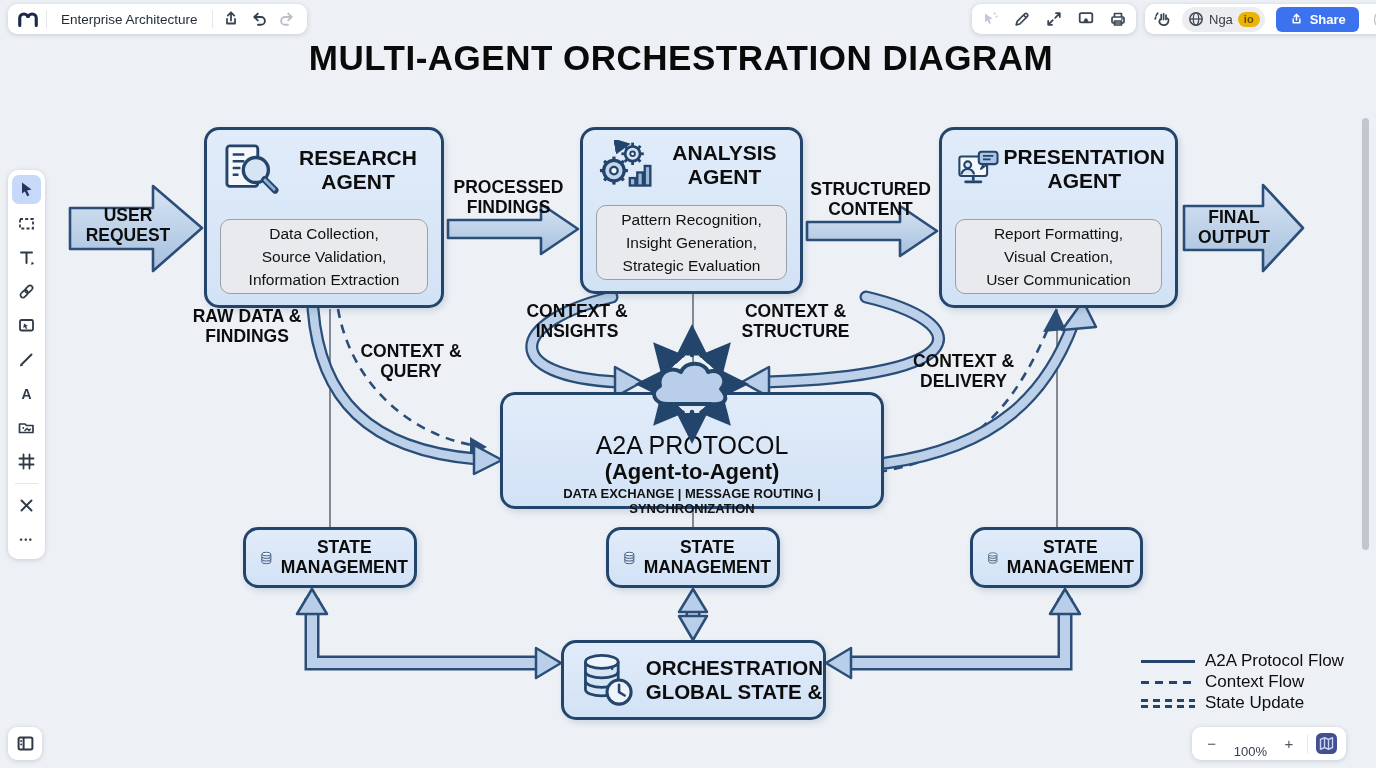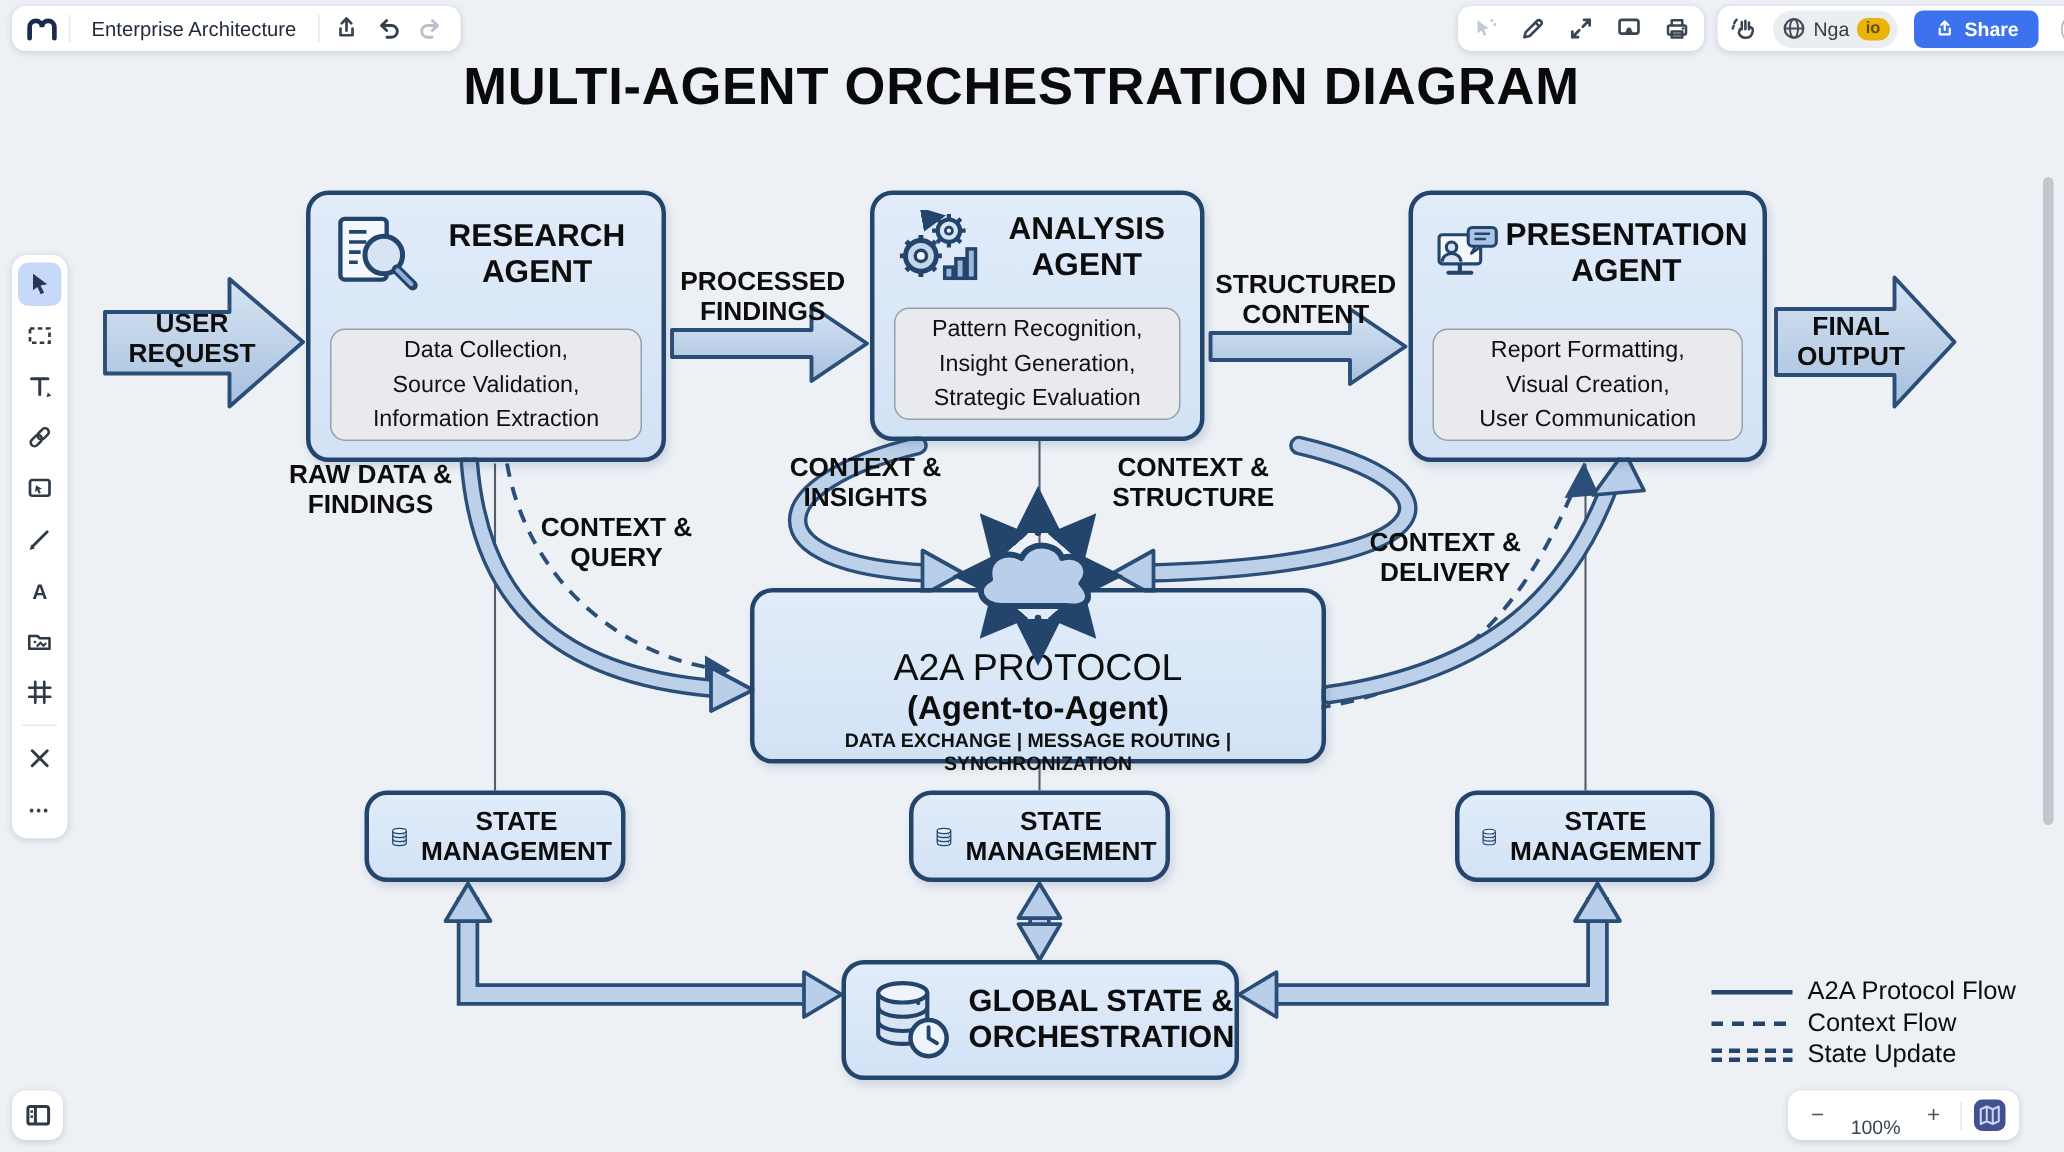--- a/index.html
+++ b/index.html
@@ -295,22 +295,22 @@
 <div class="box state-box" style="left:561px;top:640px;width:265px;height:80px;padding-left:18px;gap:12px">
   <svg width="58" height="62" viewBox="0 0 60 64">
     <path d="M4,11 v32 a19,7.5 0 0 0 38,0 V11" fill="#d6e4f4" stroke="#24456b" stroke-width="3.2"></path>
     <ellipse cx="23" cy="11" rx="19" ry="7.5" fill="#eef4fb" stroke="#24456b" stroke-width="3.2"></ellipse>
     <path d="M4,22 a19,7.5 0 0 0 38,0 M4,33 a19,7.5 0 0 0 38,0" fill="none" stroke="#24456b" stroke-width="3.2"></path>
     <circle cx="35" cy="19" r="1.5" fill="#24456b"></circle>
     <circle cx="43" cy="46" r="14" fill="#eef4fb" stroke="#24456b" stroke-width="3.5"></circle>
     <path d="M43,46 V37.5 M43,46 l6.5,4" stroke="#24456b" stroke-width="3" fill="none" stroke-linecap="round"></path>
   </svg>
   <div class="global-label">
-    <span>GLOBAL STATE &amp;</span>
-      <span>ORCHESTRATION</span>
+    <span>ORCHESTRATION</span>
+      <span>GLOBAL STATE &amp;</span>
   </div>
 </div>
 
 <div class="flowlabel" style="left:74px;top:205px;width:108px">
   <span>USER</span>
     <span>REQUEST</span>
   </div>
 <div class="flowlabel" style="left:441px;top:177px;width:135px">
   <span>PROCESSED</span>
     <span>FINDINGS</span>

